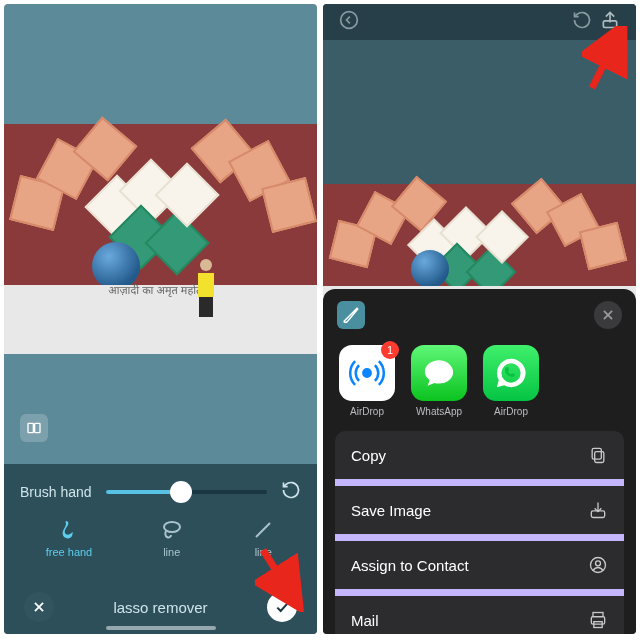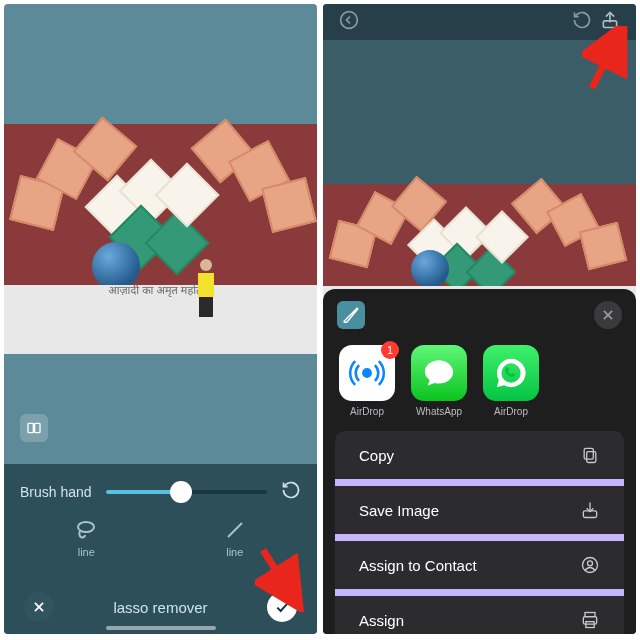--- a/index.html
+++ b/index.html
@@ -53,21 +53,21 @@
 .shhdr{display:flex;align-items:center;padding:12px 14px;}
 .appicn{width:28px;height:28px;background:#4a8f9f;border-radius:6px;display:flex;align-items:center;justify-content:center;color:#fff;}
 .shclose{margin-left:auto;width:28px;height:28px;background:#3a3a3c;border-radius:50%;display:flex;align-items:center;justify-content:center;color:#9a9a9c;}
 .shclose svg{width:14px;height:14px;}
 .apps{display:flex;gap:16px;padding:4px 16px 14px;}
 .app{display:flex;flex-direction:column;align-items:center;gap:5px;}
 .aicon{width:56px;height:56px;border-radius:13px;display:flex;align-items:center;justify-content:center;position:relative;}
 .albl{color:#bcbcc0;font-size:10px;text-align:right;}
 .badge{position:absolute;top:-4px;right:-4px;width:18px;height:18px;background:#ff3b30;border-radius:50%;color:#fff;font-size:11px;display:flex;align-items:center;justify-content:center;}
 .actions{padding:0 12px;}
-.act{background:#2c2c2e;color:#fff;display:flex;align-items:center;justify-content:space-between;padding:14px 24px;font-size:15px;}
+.act{background:#2c2c2e;color:#fff;display:flex;align-items:center;justify-content:space-between;padding:14px 16px;font-size:15px;}
 .act+.act{border-top:7px solid #c4b5fd;}
 .act:first-child{border-radius:10px 10px 0 0;}
 .act:last-child{border-radius:0 0 10px 10px;}
 .act svg{width:20px;height:20px;color:#c8c8cc;}
 </style>
 </head>
 <body>
 
 <div class="stage">
 
@@ -113,20 +113,26 @@
             <div class="knob"></div>
       </div>
       <span class="undo">
         <svg viewBox="0 0 24 24" fill="none" stroke="currentColor" stroke-width="2">
               <path d="M3 12a9 9 0 1 0 3-6.7L3 8"></path>
               <path d="M3 3v5h5"></path>
             </svg>
       </span>
     </div>
     <div class="tools">
+      <div class="tool active">
+        <svg viewBox="0 0 24 24" fill="currentColor">
+              <path d="M9 3c2 0 3 2 2 4s-4 5-3 8c1 2 3 2 5 1l3-2-1 4c-1 2-4 3-6 2-3-1-4-4-3-7s3-5 3-7c0-1-1-2 0-3z"></path>
+            </svg>
+        <span>free hand</span>
+      </div>
       <div class="tool">
         <svg viewBox="0 0 24 24" fill="none" stroke="currentColor" stroke-width="2">
               <ellipse cx="12" cy="9" rx="8" ry="5"></ellipse>
               <path d="M6 13c-1 2-1 5 1 6s4 0 4-2"></path>
             </svg>
         <span>line</span>
       </div>
       <div class="tool">
         <svg viewBox="0 0 24 24" fill="none" stroke="currentColor" stroke-width="2">
               <line x1="5" y1="19" x2="19" y2="5"></line>
@@ -280,21 +286,21 @@
       </div>
       <div class="act">
         <span>Assign to Contact</span>
         <svg viewBox="0 0 24 24" fill="none" stroke="currentColor" stroke-width="1.6">
               <circle cx="12" cy="12" r="9"></circle>
               <circle cx="12" cy="10" r="3"></circle>
               <path d="M6 19c1.3-2.5 3.6-4 6-4s4.7 1.5 6 4"></path>
             </svg>
       </div>
       <div class="act">
-        <span>Assign</span>
+        <span>Mail</span>
         <svg viewBox="0 0 24 24" fill="none" stroke="currentColor" stroke-width="1.6">
               <rect x="6" y="3" width="12" height="5"></rect>
               <rect x="4" y="8" width="16" height="9" rx="2"></rect>
               <rect x="7" y="14" width="10" height="7"></rect>
             </svg>
       </div>
     </div>
   </div>
 </div>
 

